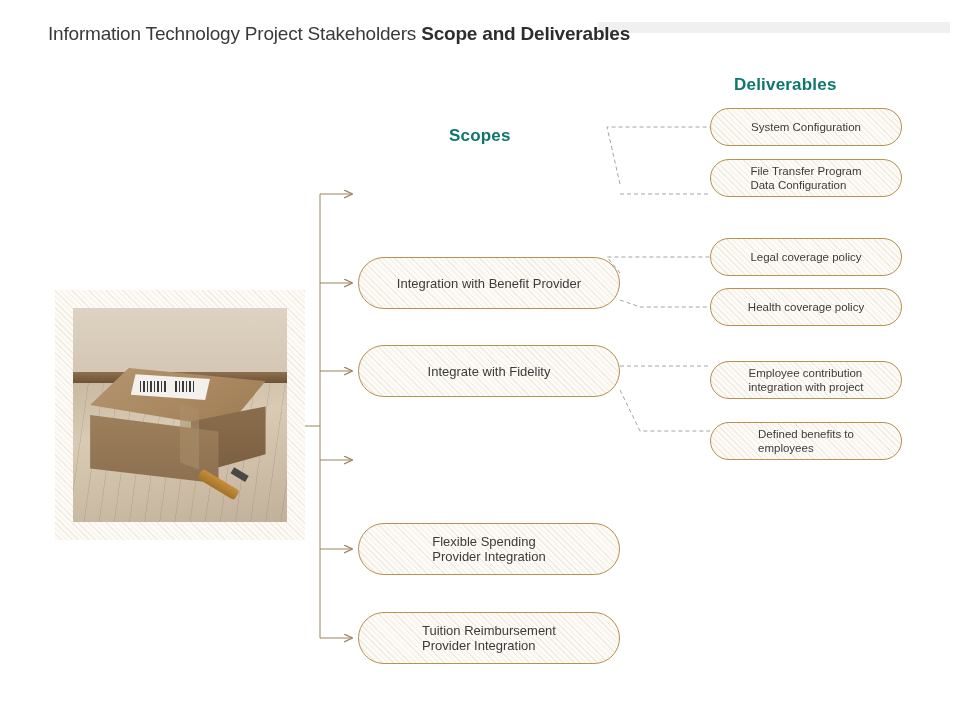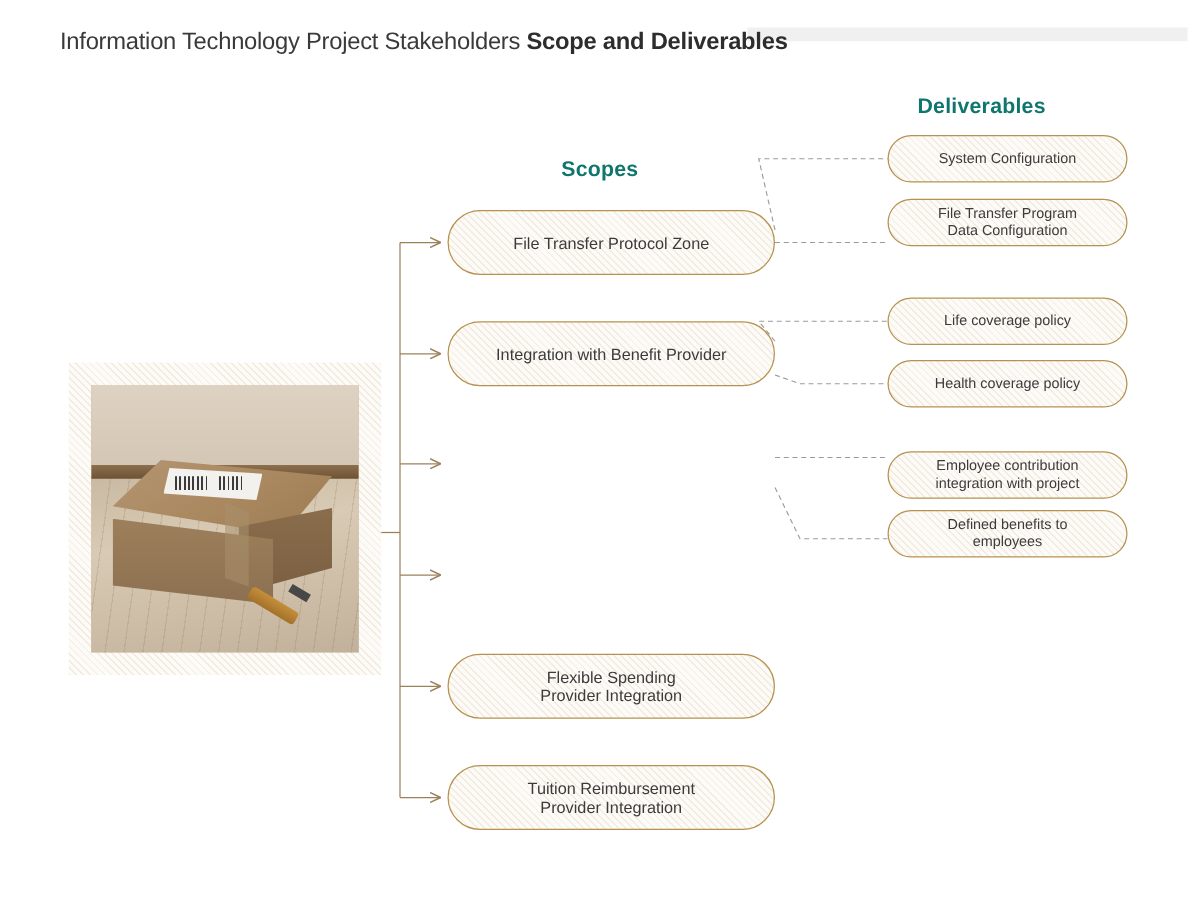--- a/index.html
+++ b/index.html
@@ -144,21 +144,21 @@
     border: 1.2px solid #b6914f;
     border-radius: 40px;
     background-color: #fdfbf7;
     background-image:
       repeating-linear-gradient(45deg,
         rgba(186,150,100,.16) 0px, rgba(186,150,100,.16) 1px,
         rgba(255,255,255,0) 1px, rgba(255,255,255,0) 4px);
     display: flex;
     align-items: center;
     justify-content: center;
-    text-align: center;
+    text-align: left;
     color: #3b3b3b;
     line-height: 15px;
   }
   .node.scope {
     left: 358px;
     width: 262px; height: 52px;
     font-size: 13px;
   }
   .node.deliv {
     left: 710px;
@@ -219,26 +219,26 @@
     <g stroke="#9a9a9a" stroke-width="0.9" fill="none" stroke-dasharray="4 3">
       <path d="M620,184 L607,127 H710"></path>
       <path d="M620,194 H710"></path>
       <path d="M620,273 L607,257 H710"></path>
       <path d="M620,300 L640,307 H710"></path>
       <path d="M620,366 H710"></path>
       <path d="M620,390 L640,431 H710"></path>
     </g>
   </svg>
 
-  <div class="node scope" style="top:168px">
-      <span>File Transfer Protocol Zone</span>
-    </div>
   <div class="node scope" style="top:257px">
       <span>Integration with Benefit Provider</span>
     </div>
+  <div class="node scope" style="top:345px">
+      <span>Integrate with Fidelity</span>
+    </div>
   <div class="node scope" style="top:523px">
       <span>
         <em style="font-style:normal;display:block">Flexible Spending</em>
         <em style="font-style:normal;display:block">Provider Integration</em>
       </span>
     </div>
   <div class="node scope" style="top:612px">
       <span>
         <em style="font-style:normal;display:block">Tuition Reimbursement</em>
         <em style="font-style:normal;display:block">Provider Integration</em>
@@ -248,31 +248,31 @@
   <div class="node deliv" style="top:108px">
       <span>System Configuration</span>
     </div>
   <div class="node deliv" style="top:159px">
       <span>
         <em style="font-style:normal;display:block">File Transfer Program</em>
         <em style="font-style:normal;display:block">Data Configuration</em>
       </span>
     </div>
   <div class="node deliv" style="top:238px">
-      <span>Life coverage policy</span>
+      <span>Legal coverage policy</span>
     </div>
   <div class="node deliv" style="top:288px">
       <span>Health coverage policy</span>
     </div>
   <div class="node deliv" style="top:361px">
       <span>
         <em style="font-style:normal;display:block">Employee contribution</em>
         <em style="font-style:normal;display:block">integration with project</em>
       </span>
     </div>
-  <div class="node deliv" style="top:408px">
+  <div class="node deliv" style="top:422px">
       <span>
         <em style="font-style:normal;display:block">Defined benefits to</em>
         <em style="font-style:normal;display:block">employees</em>
       </span>
     </div>
 
 </div>
 
 </body></html>

